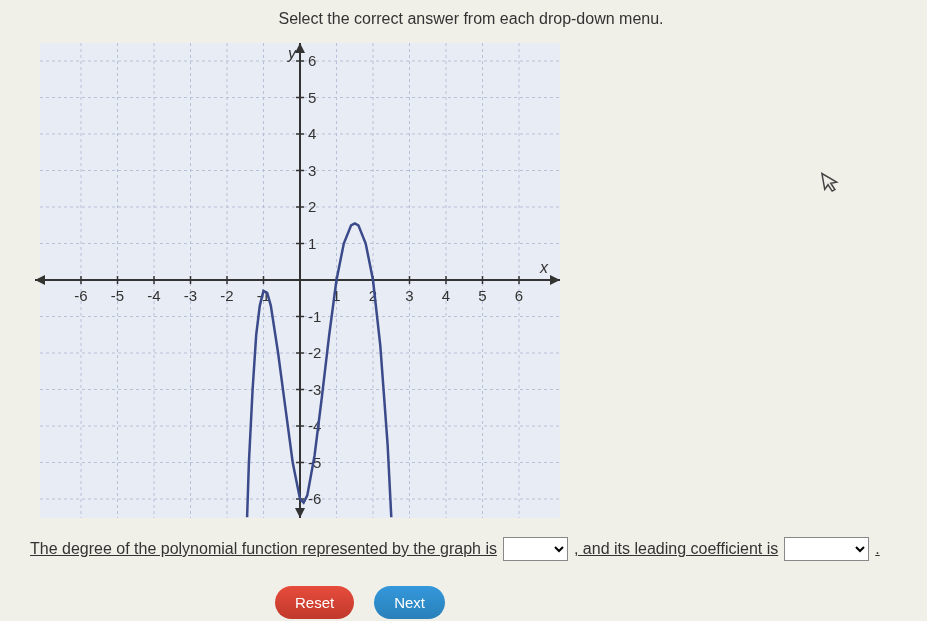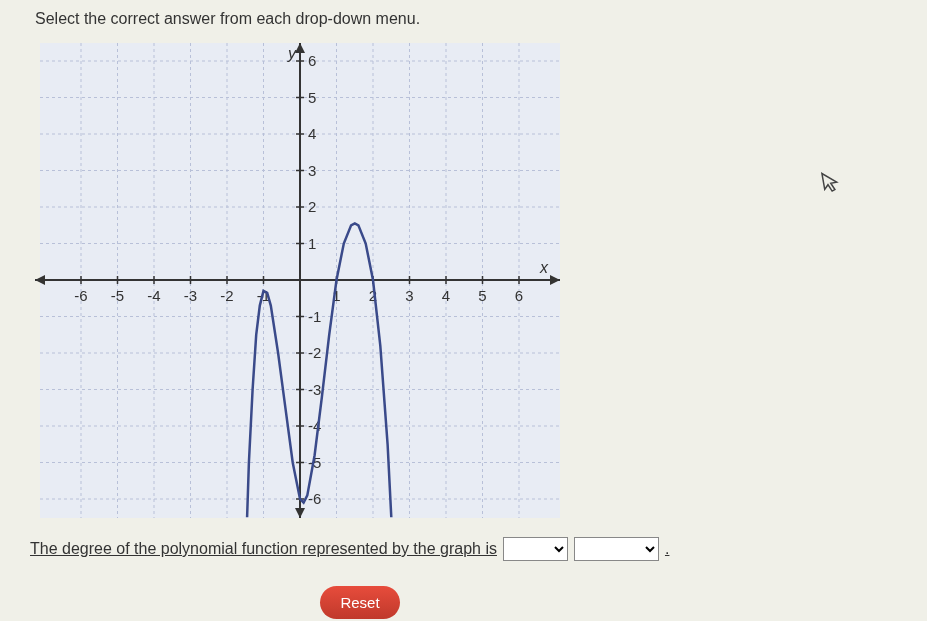--- a/index.html
+++ b/index.html
@@ -13,20 +13,21 @@
       width: 927px;
       height: 621px;
       padding: 10px 20px;
       position: relative;
     }
     .instruction {
       font-size: 16px;
       color: #333;
       margin-bottom: 15px;
       margin-left: 15px;
+      text-align: center;
     }
     .graph-container {
       margin-left: 10px;
       margin-bottom: 15px;
     }
     .answer-row {
       font-size: 16px;
       color: #333;
       margin-left: 10px;
       display: flex;
@@ -182,25 +183,27 @@
     <text x="258" y="16" font-size="16" font-style="italic" fill="#333" font-family="Arial">y</text>
     <text x="518" y="230" font-size="16" font-style="italic" fill="#333" font-family="Arial" text-anchor="end">x</text>
 
     <path id="curve-path" fill="none" stroke="#3a4a8a" stroke-width="2.5" d="M217.1,474.3 L218.9,419.5 L222.6,346.5 L226.2,291.8 L229.8,262.6 L233.5,247.9 L237.2,249.8 L240.8,262.6 L248.1,310.0 L255.4,364.8 L262.7,419.5 L270.0,456.0 L273.6,459.6 L277.3,452.4 L284.6,412.2 L291.9,353.8 L299.2,291.8 L306.5,237.0 L313.8,200.5 L321.1,182.3 L324.8,180.4 L328.4,182.3 L335.7,200.5 L343.0,237.0 L350.3,302.7 L357.6,401.3 L361.3,474.3"></path>
   </svg>
 </div>
 
 <div class="answer-row">
   <span>The degree of the polynomial function represented by the graph is</span>
   <select class="dropdown"></select>
+  <span>, and its leading coefficient is</span>
   <select class="dropdown" style="width:85px"></select>
   <span>.</span>
 </div>
 
 <div class="button-row">
   <button class="btn btn-reset">Reset</button>
+  <button class="btn btn-next">Next</button>
 </div>
 
 <div class="cursor-icon">
   <svg width="20" height="24" viewBox="0 0 20 24">
     <path d="M2,2 L2,18 L6,14 L9,21 L12,20 L9,13 L15,13 Z" fill="none" stroke="#444" stroke-width="1.5"></path>
   </svg>
 </div>
 
 </body></html>

